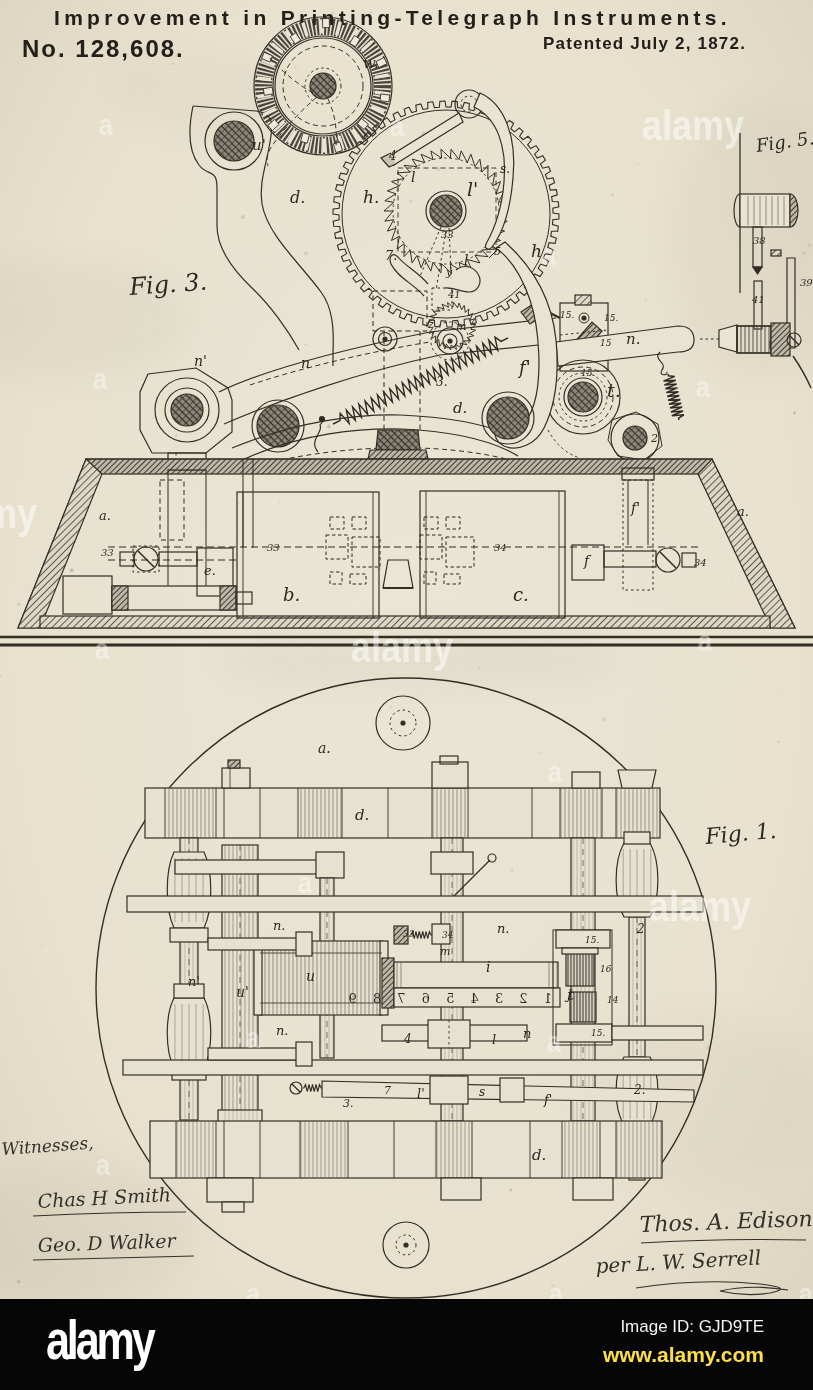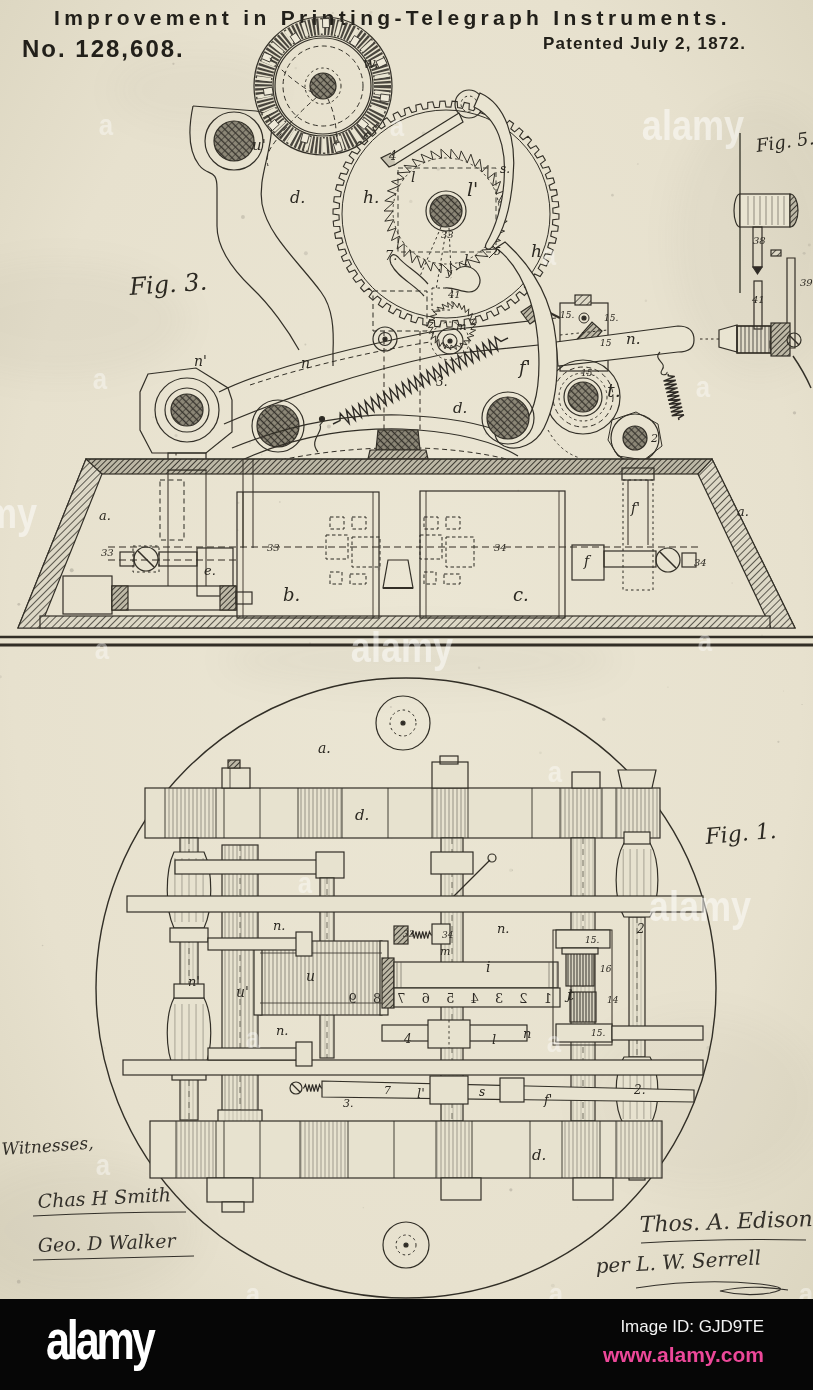--- a/index.html
+++ b/index.html
@@ -8,21 +8,21 @@
   .hdr-title{font:700 21px "Liberation Sans",sans-serif;letter-spacing:4.3px;fill:#22201a;}
   .hdr-no{font:700 24px "Liberation Sans",sans-serif;letter-spacing:2px;fill:#22201a;}
   .hdr-date{font:700 17px "Liberation Sans",sans-serif;letter-spacing:1.2px;fill:#22201a;}
   .part-label{font-style:italic;font-family:"DejaVu Serif",serif;fill:#2c2922;}
   .fig-label{font-style:italic;font-family:"DejaVu Serif",serif;fill:#2c2922;}
   .sig{font-style:italic;font-family:"DejaVu Serif",serif;fill:#33302a;}
   .wm{font-weight:700;font-family:"Liberation Sans",sans-serif;fill:#ffffff;}
   .footer-bar{position:absolute;left:0;top:1299px;width:813px;height:91px;background:#060606;}
   .alamy-logo{position:absolute;left:46px;top:8px;color:#fff;font:700 54px "Liberation Sans",sans-serif;letter-spacing:-4px;transform:scale(.8,1.04);transform-origin:left top;}
   .footer-id{position:absolute;right:49px;top:18px;color:#f2f2f2;font:400 17px "Liberation Sans",sans-serif;text-align:center;}
-  .footer-url{position:absolute;right:49px;top:44px;color:#ec4899;font:700 21px "Liberation Sans",sans-serif;text-align:center;}
+  .footer-url{position:absolute;right:49px;top:44px;color:#fde047;font:700 21px "Liberation Sans",sans-serif;text-align:center;}
 </style>
 </head>
 <body>
 
 <div class="page">
   <svg id="art" width="813" height="1390" viewBox="0 0 813 1390">
     <defs>
       <pattern id="h45" width="5" height="5" patternUnits="userSpaceOnUse" patternTransform="rotate(45)">
         <rect width="5" height="5" fill="#ddd8c6"></rect>
           <line x1="0" y1="0" x2="0" y2="5" stroke="#3a372f" stroke-width="1.6"></line>

